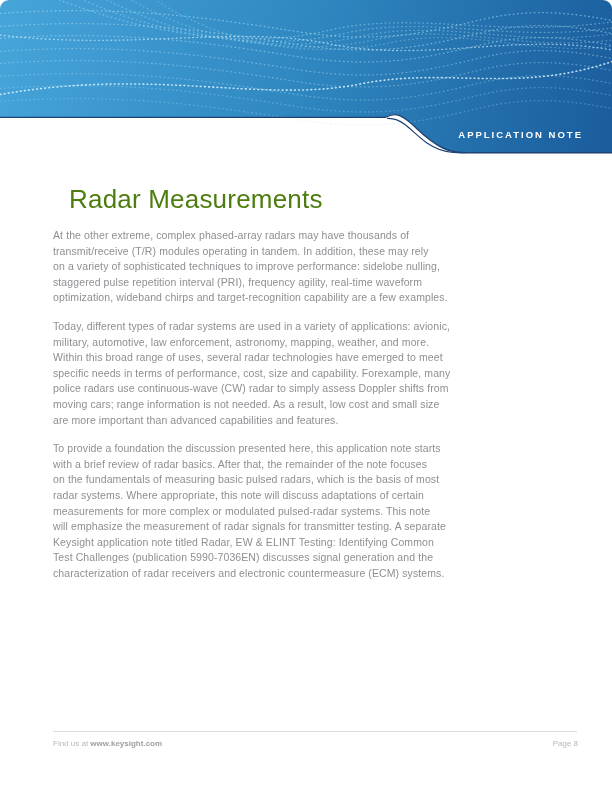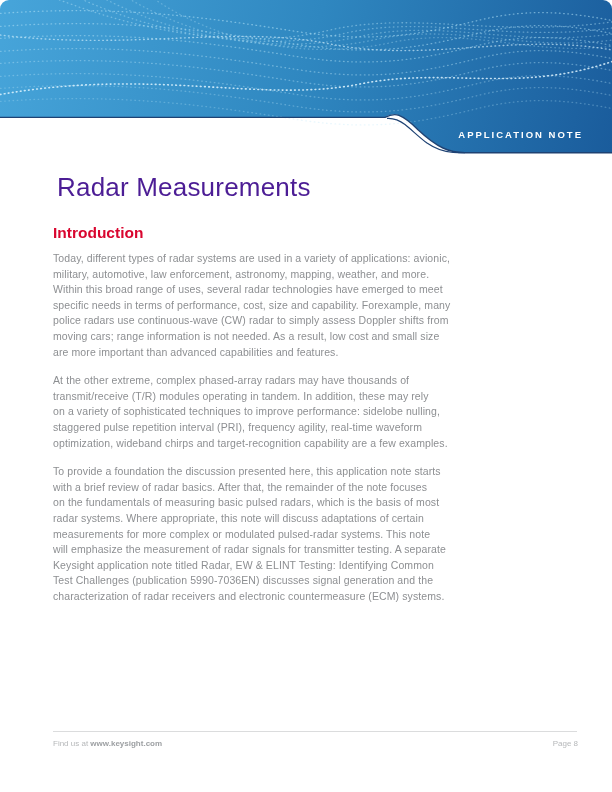--- a/index.html
+++ b/index.html
@@ -10,21 +10,21 @@
   }
   .header-svg{position:absolute;top:0;left:0;display:block;}
   .app-note-label{
     position:absolute;top:118px;right:0;height:33px;width:240px;
     display:flex;align-items:center;justify-content:flex-end;
     padding-right:29px;box-sizing:border-box;
     color:#ffffff;font-size:9.5px;font-weight:bold;letter-spacing:2px;
   }
   .content{position:absolute;left:53px;top:170px;width:500px;}
   .title{
-    margin:4px;font-size:26px;font-weight:normal;color:#4c1d95;
+    margin:16px;font-size:26px;font-weight:normal;color:#4d7c0f;
     line-height:26px;letter-spacing:0.2px;
   }
   .section-heading{
     margin:25px 0 0 0;font-size:15.5px;font-weight:bold;color:#d9062f;line-height:16px;
   }
   .para{
     margin:10px 0 0 0;font-size:10.5px;line-height:15.6px;color:#8d8f92;
     white-space:pre-line;letter-spacing:0.1px;
   }
   .para + .para{margin-top:13px;}
@@ -77,33 +77,32 @@
 
     <path d="M0,117.4 L385,117.4 C391,114.2 395,113.8 399,115.4 C405,117.8 411,122.7 418,129.7 C426,137.2 434,143.7 443,148 C450,151.4 457,152.7 465,152.7 L612,152.7" fill="none" stroke="#1e4273" stroke-width="1.4"></path>
 
     <path d="M387,118.4 C393,118 399,120 405,124.6 C412,130.1 419,137.1 427,143.1 C435,148.7 444,151.8 453,152.5 C457,152.7 461,152.7 465,152.7" fill="none" stroke="#1e4273" stroke-width="1.2"></path>
   </svg>
 
   <div class="app-note-label">APPLICATION NOTE</div>
 
   <div class="content">
     <h1 class="title">Radar Measurements</h1>
-    <h2 class="section-heading">Introduction</h2>
+    <p class="para">At the other extreme, complex phased-array radars may have thousands of
+transmit/receive (T/R) modules operating in tandem. In addition, these may rely
+on a variety of sophisticated techniques to improve performance: sidelobe nulling,
+staggered pulse repetition interval (PRI), frequency agility, real-time waveform
+optimization, wideband chirps and target-recognition capability are a few examples.</p>
     <p class="para">Today, different types of radar systems are used in a variety of applications: avionic,
 military, automotive, law enforcement, astronomy, mapping, weather, and more.
 Within this broad range of uses, several radar technologies have emerged to meet
 specific needs in terms of performance, cost, size and capability. Forexample, many
 police radars use continuous-wave (CW) radar to simply assess Doppler shifts from
 moving cars; range information is not needed. As a result, low cost and small size
 are more important than advanced capabilities and features.</p>
-    <p class="para">At the other extreme, complex phased-array radars may have thousands of
-transmit/receive (T/R) modules operating in tandem. In addition, these may rely
-on a variety of sophisticated techniques to improve performance: sidelobe nulling,
-staggered pulse repetition interval (PRI), frequency agility, real-time waveform
-optimization, wideband chirps and target-recognition capability are a few examples.</p>
     <p class="para">To provide a foundation the discussion presented here, this application note starts
 with a brief review of radar basics. After that, the remainder of the note focuses
 on the fundamentals of measuring basic pulsed radars, which is the basis of most
 radar systems. Where appropriate, this note will discuss adaptations of certain
 measurements for more complex or modulated pulsed-radar systems. This note
 will emphasize the measurement of radar signals for transmitter testing. A separate
 Keysight application note titled Radar, EW &amp; ELINT Testing: Identifying Common
 Test Challenges (publication 5990-7036EN) discusses signal generation and the
 characterization of radar receivers and electronic countermeasure (ECM) systems.</p>
   </div>

